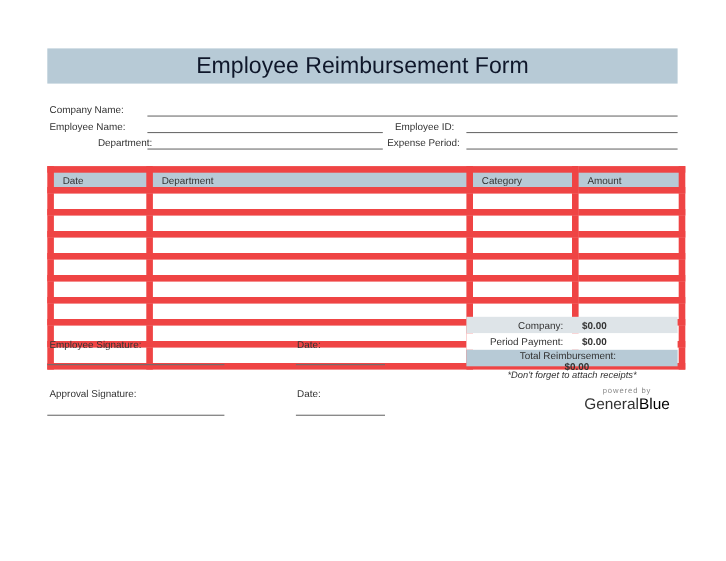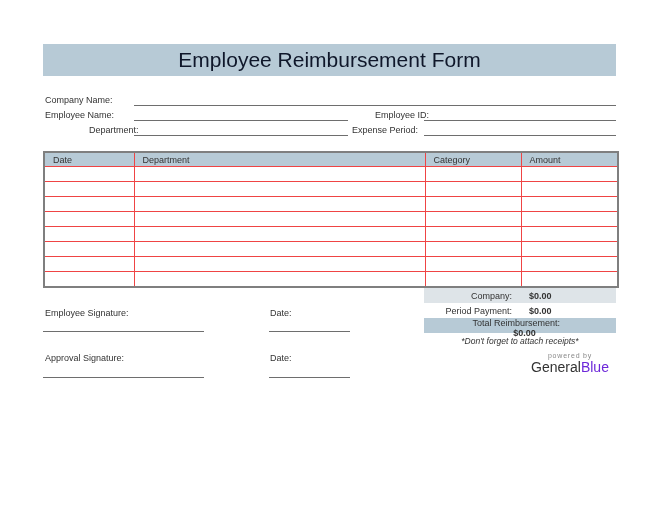--- a/index.html
+++ b/index.html
@@ -5,49 +5,49 @@
   html, body { margin:0; padding:0; }
   body { width:660px; height:510px; background:#ffffff; position:relative; overflow:hidden;
          font-family:"Liberation Sans", sans-serif; color:#333; }
   .abs { position:absolute; }
   .title-bar { left:43px; top:44px; width:573px; height:32px; background:#b7cad6;
                display:flex; align-items:center; justify-content:center; }
   .title-bar span { font-size:21px; color:#0f172a; }
   .lbl { font-size:9px; color:#333; line-height:11px; white-space:nowrap; }
   .line { height:0; border-top:1px solid #6e6e6e; }
   table.items { position:absolute; left:43px; top:151px; width:574px; border-collapse:collapse; table-layout:fixed; }
-  table.items th, table.items td { border:1px solid #ef4444; height:14px; padding:0 0 0 8px; font-size:9px;
+  table.items th, table.items td { border:6px solid #ef4444; height:14px; padding:0 0 0 8px; font-size:9px;
                                    text-align:left; font-weight:normal; color:#333; }
   table.items th { background:#b7cad6; height:13px; }
   table.items { border:2px solid #7f7f7f; }
   .tot-row { left:424px; width:192px; height:15px; font-size:9px; display:flex; align-items:center; }
   .tot-row .k { width:96px; text-align:right; padding-right:8px; box-sizing:border-box; }
   .tot-row .v { padding-left:9px;font-weight:bold; }
   .note { font-size:8.5px; font-style:italic; color:#333; }
   .pb { font-size:7px; color:#888; letter-spacing:0.8px; }
   .gb { font-size:14px; color:#333; }
-  .gb .blue { color:#6d28d9; }
+  .gb .blue { color:#000000; }
 </style>
 </head>
 <body>
 
 <div class="abs title-bar">
   <span>Employee Reimbursement Form</span>
 </div>
 
 <span class="abs lbl" style="left:45px;top:95px;">Company Name:</span>
 <div class="abs line" style="left:134px;top:105px;width:482px;"></div>
 
 <span class="abs lbl" style="left:45px;top:110px;">Employee Name:</span>
 <div class="abs line" style="left:134px;top:120px;width:214px;"></div>
 
 <span class="abs lbl" style="left:45px;top:125px;padding-left:44px;">Department:</span>
 <div class="abs line" style="left:134px;top:135px;width:214px;"></div>
 
-<span class="abs lbl" style="left:359px;top:110px;margin-left:16px;">Employee ID:</span>
+<span class="abs lbl" style="left:359px;top:110px;">Employee ID:</span>
 <div class="abs line" style="left:424px;top:120px;width:192px;"></div>
 
 <span class="abs lbl" style="left:352px;top:125px;">Expense Period:</span>
 <div class="abs line" style="left:424px;top:135px;width:192px;"></div>
 
 <table class="items">
   <colgroup>
     <col style="width:90px">
       <col style="width:291px">
       <col style="width:96px">

